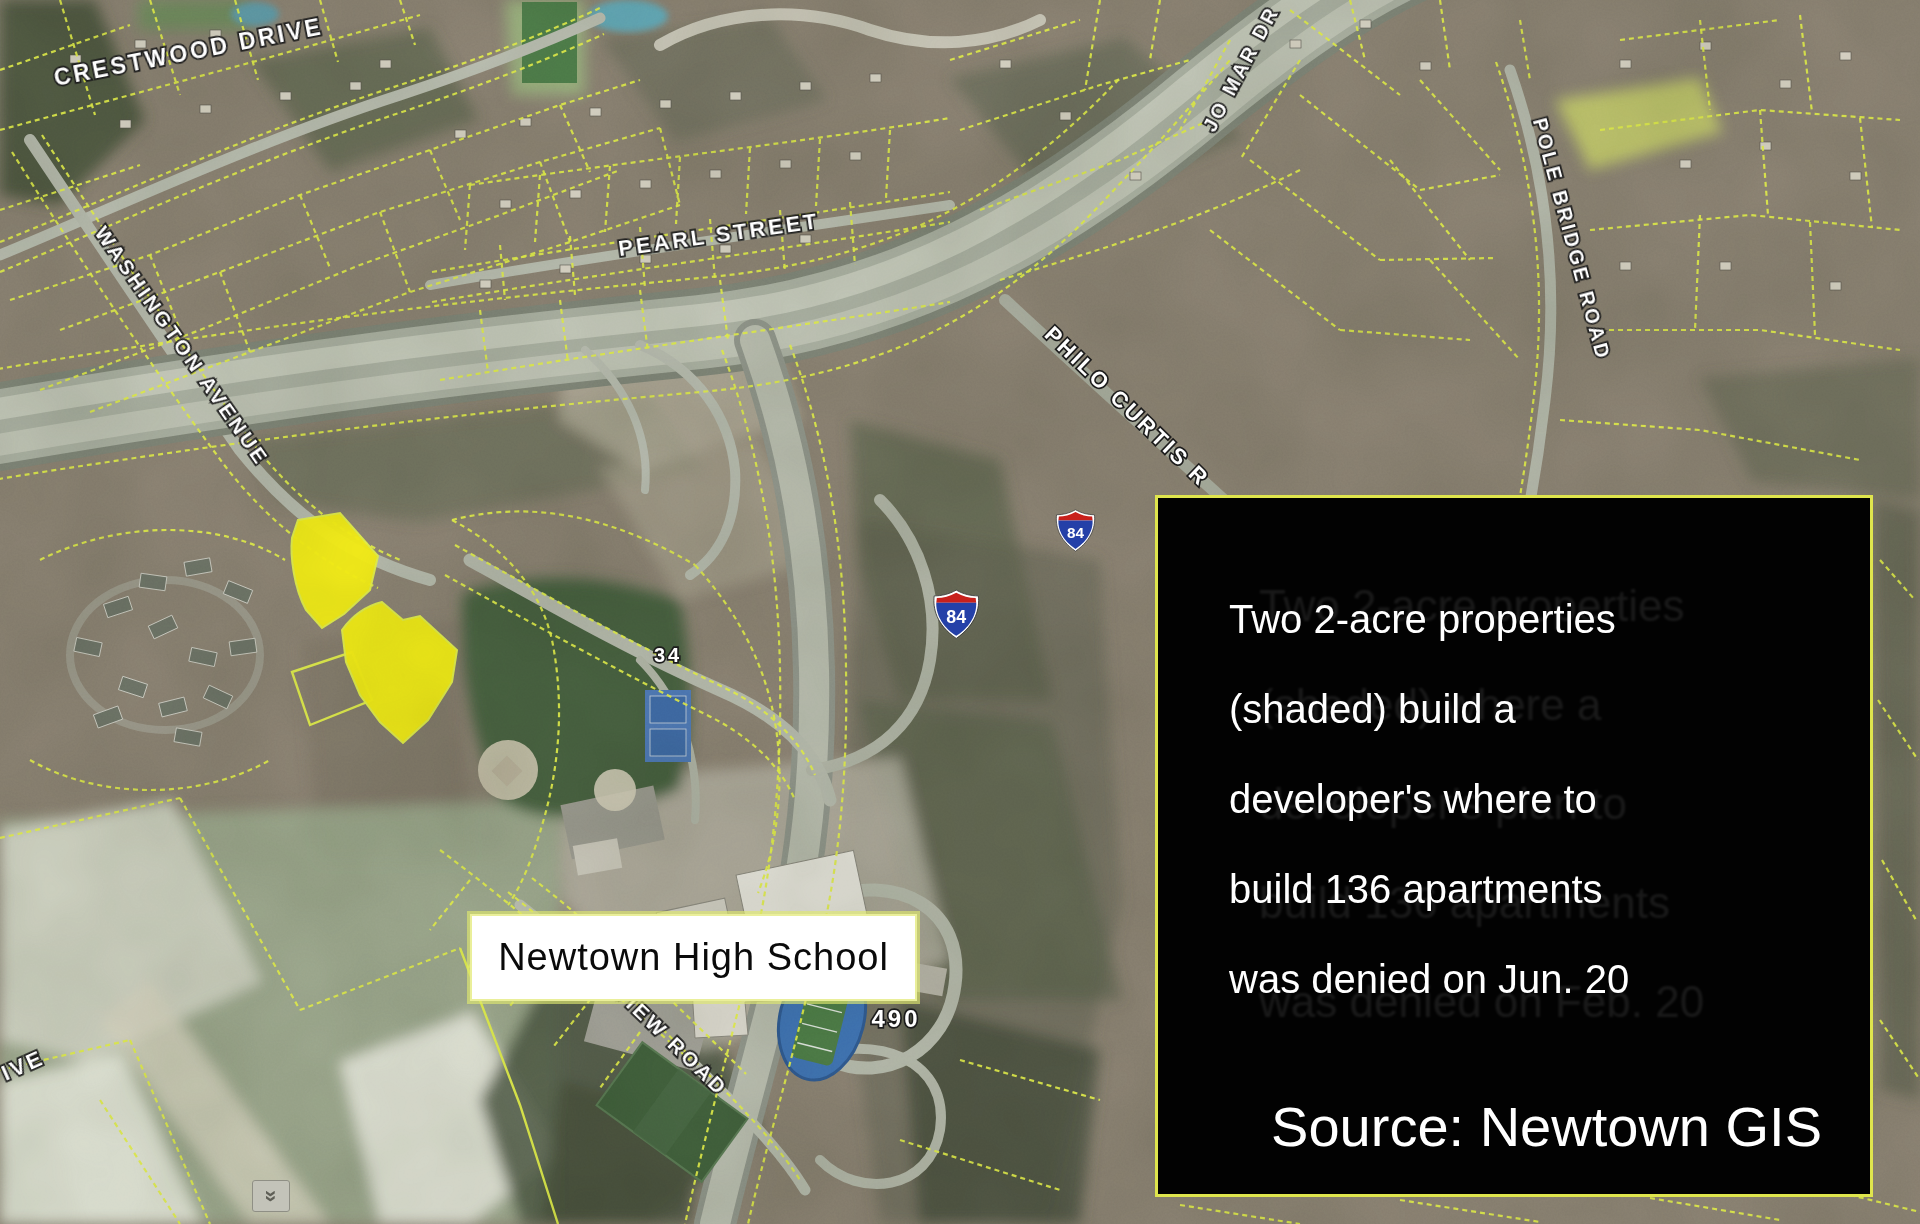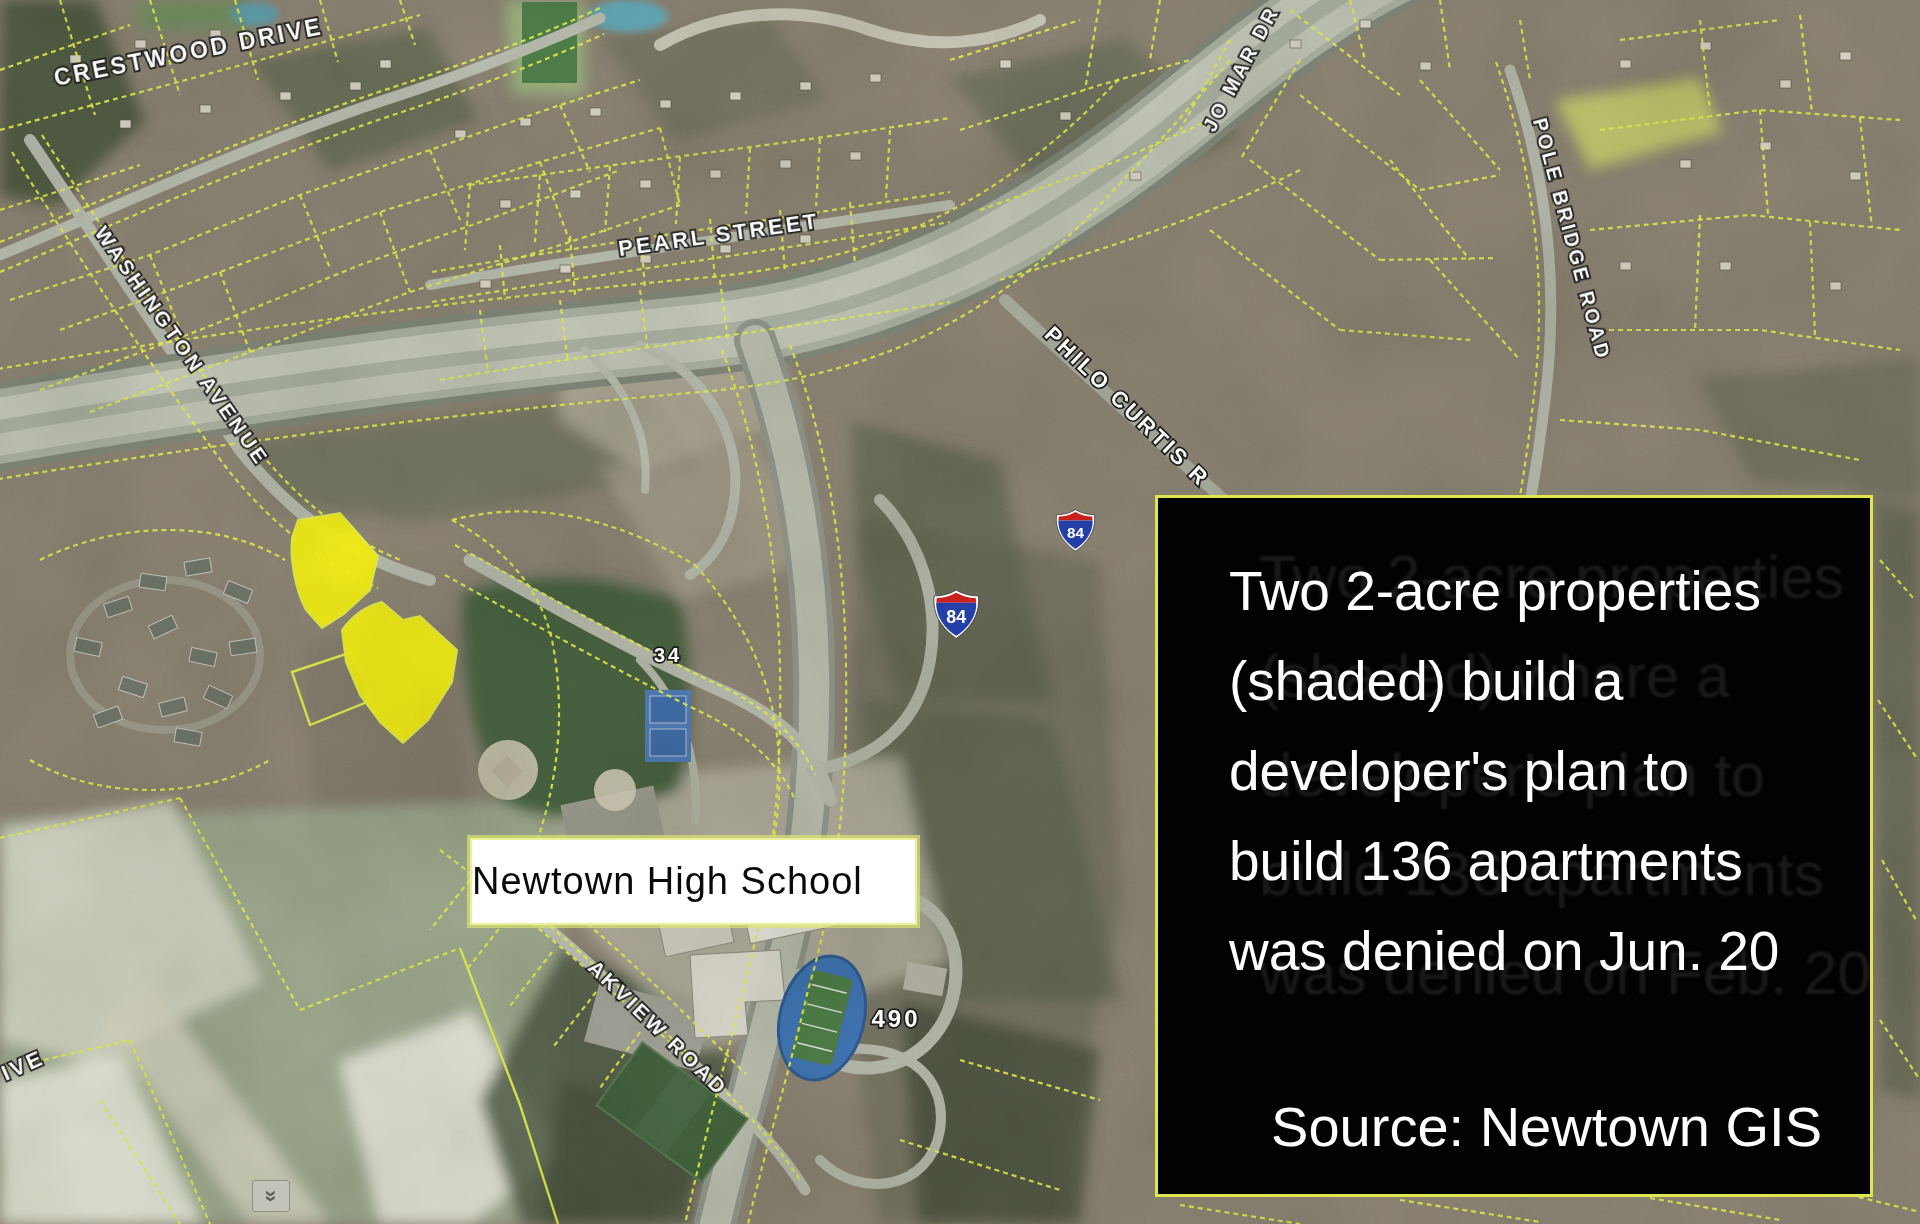--- a/index.html
+++ b/index.html
@@ -10,30 +10,30 @@
   .pl{fill:none;stroke:var(--parcel-line,#e3ef4a);stroke-width:2.2;stroke-dasharray:5 4;opacity:.92}
   .pls{fill:none;stroke:var(--parcel-line,#e3ef4a);stroke-width:2.4;opacity:.95}
   .shade{fill:var(--shaded-parcel,#f5ee15);stroke:var(--parcel-line,#e3ef4a);stroke-width:2;opacity:.97}
   .rd{fill:none;stroke-linecap:round;stroke-linejoin:round}
   .street{fill:var(--street-label-text,#fff);stroke:var(--street-label-halo,#1c1c1c);
           stroke-width:3.4px;paint-order:stroke;font-weight:bold;letter-spacing:3px;
           font-family:"Liberation Sans",sans-serif}
   .shield-num{fill:#fff;font-weight:bold;text-anchor:middle;font-size:17px;
           font-family:"Liberation Sans",sans-serif}
   
-  .school-label{position:absolute;left:470px;top:838px;width:447px;height:87px;
+  .school-label{position:absolute;left:470px;top:914px;width:447px;height:87px;
       background:var(--school-label-bg,#fff);box-sizing:border-box;
       border:2px solid #eaef9a;box-shadow:0 0 0 3px rgba(222,232,110,.65);
-      display:flex;align-items:center;
+      display:flex;align-items:center;justify-content:center;
       font-size:38px;color:var(--school-label-text,#0a0a0a);letter-spacing:1px;white-space:nowrap}
   
   .caption{position:absolute;left:1155px;top:495px;width:718px;height:702px;
       background:var(--caption-bg,#020202);border:3px solid var(--caption-border,#dfe54d);
       box-sizing:border-box;color:var(--caption-text,#fff);overflow:hidden}
-  .cap-lines{position:absolute;left:71px;top:48px;font-size:55px;line-height:90px;
+  .cap-lines{position:absolute;left:71px;top:76px;font-size:40px;line-height:90px;
       white-space:nowrap;letter-spacing:0}
   .cap-ghost{opacity:.09;transform:translate(30px,-18px) scale(1.1);
       transform-origin:left top;filter:blur(1px)}
   .cap-source{position:absolute;right:48px;bottom:35px;font-size:56px;white-space:nowrap}
   
   .scroll-chip{position:absolute;left:252px;top:1180px;width:36px;height:30px;
       background:#c3c3b9;border:1px solid #8f8f85;border-radius:3px;
       display:flex;align-items:center;justify-content:center;color:#5f5f57;
       font-size:22px;line-height:1}
   .scroll-chip span{display:inline-block;transform:rotate(90deg);font-weight:bold}
@@ -391,21 +391,21 @@
     <div class="cap-lines cap-ghost" aria-hidden="true">
       <div>Two 2-acre properties</div>
       <div>(shaded) where a</div>
       <div>developer's plan to</div>
       <div>build 136 apartments</div>
       <div>was denied on Feb. 20</div>
     </div>
     <div class="cap-lines">
       <div>Two 2-acre properties</div>
       <div>(shaded) build a</div>
-      <div>developer's plan to</div>
+      <div>developer's where to</div>
       <div>build 136 apartments</div>
       <div>was denied on Jun. 20</div>
     </div>
     <div class="cap-source">Source: Newtown GIS</div>
   </div>
 
   <div class="scroll-chip">
     <span>»</span>
   </div>
 

